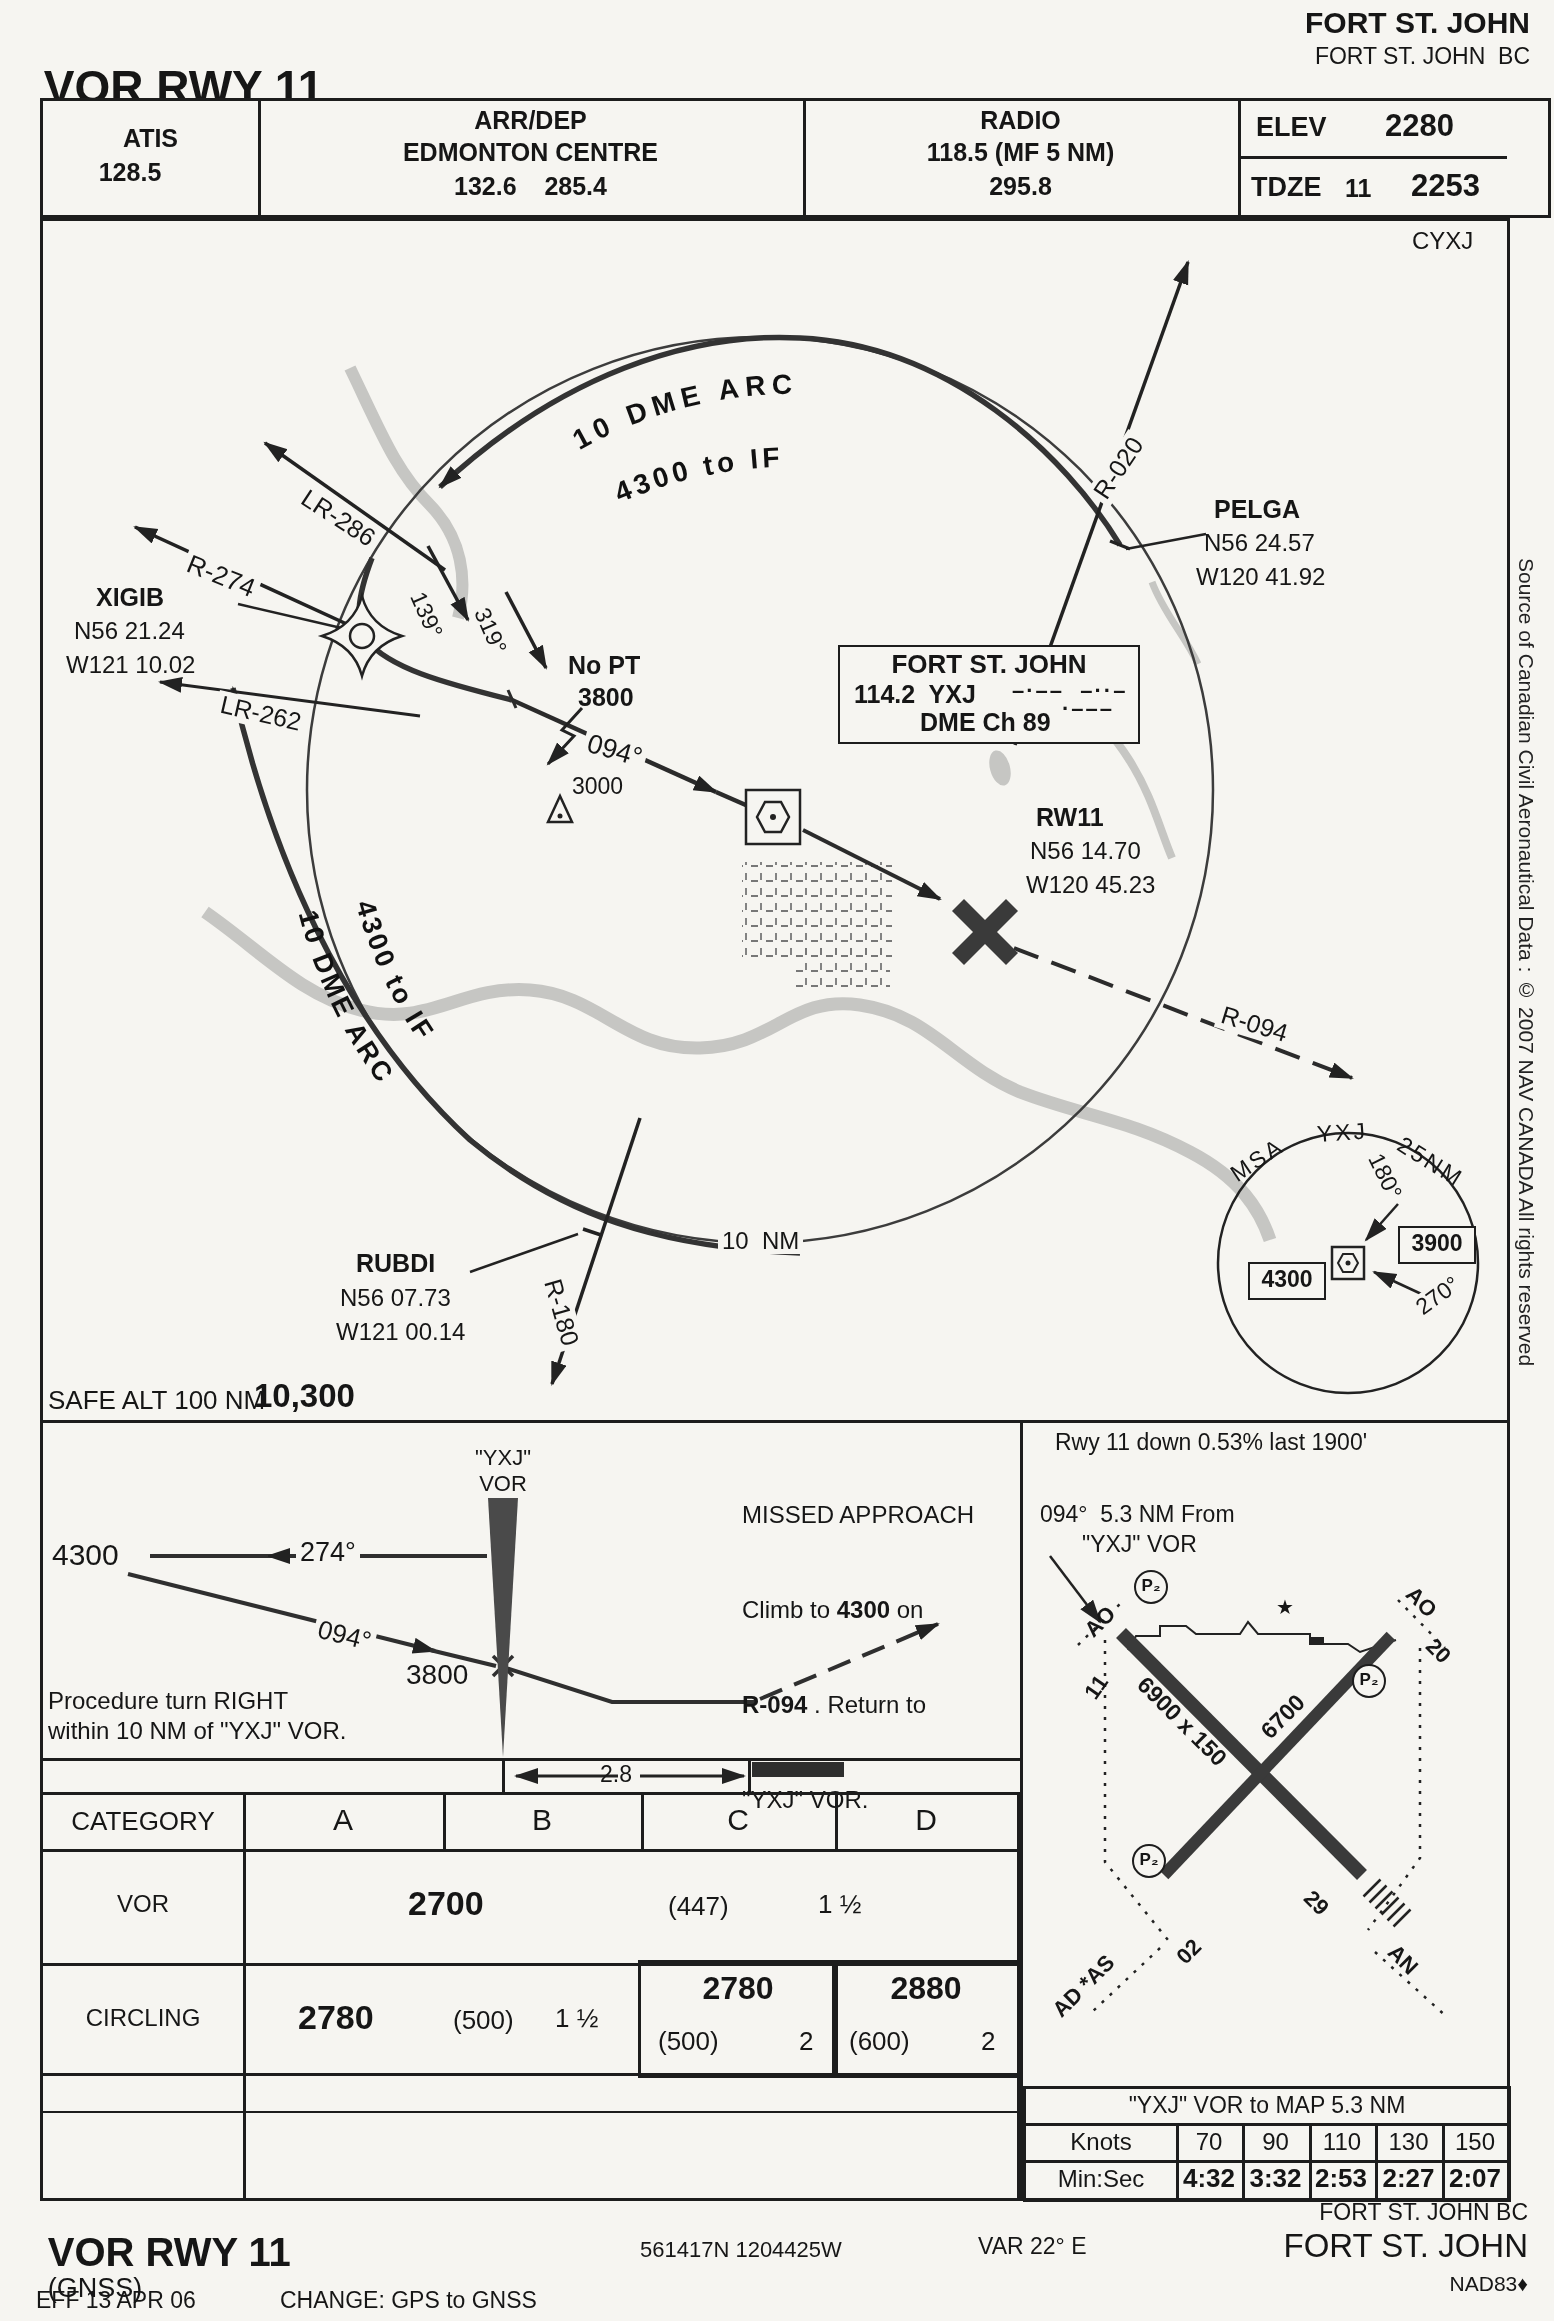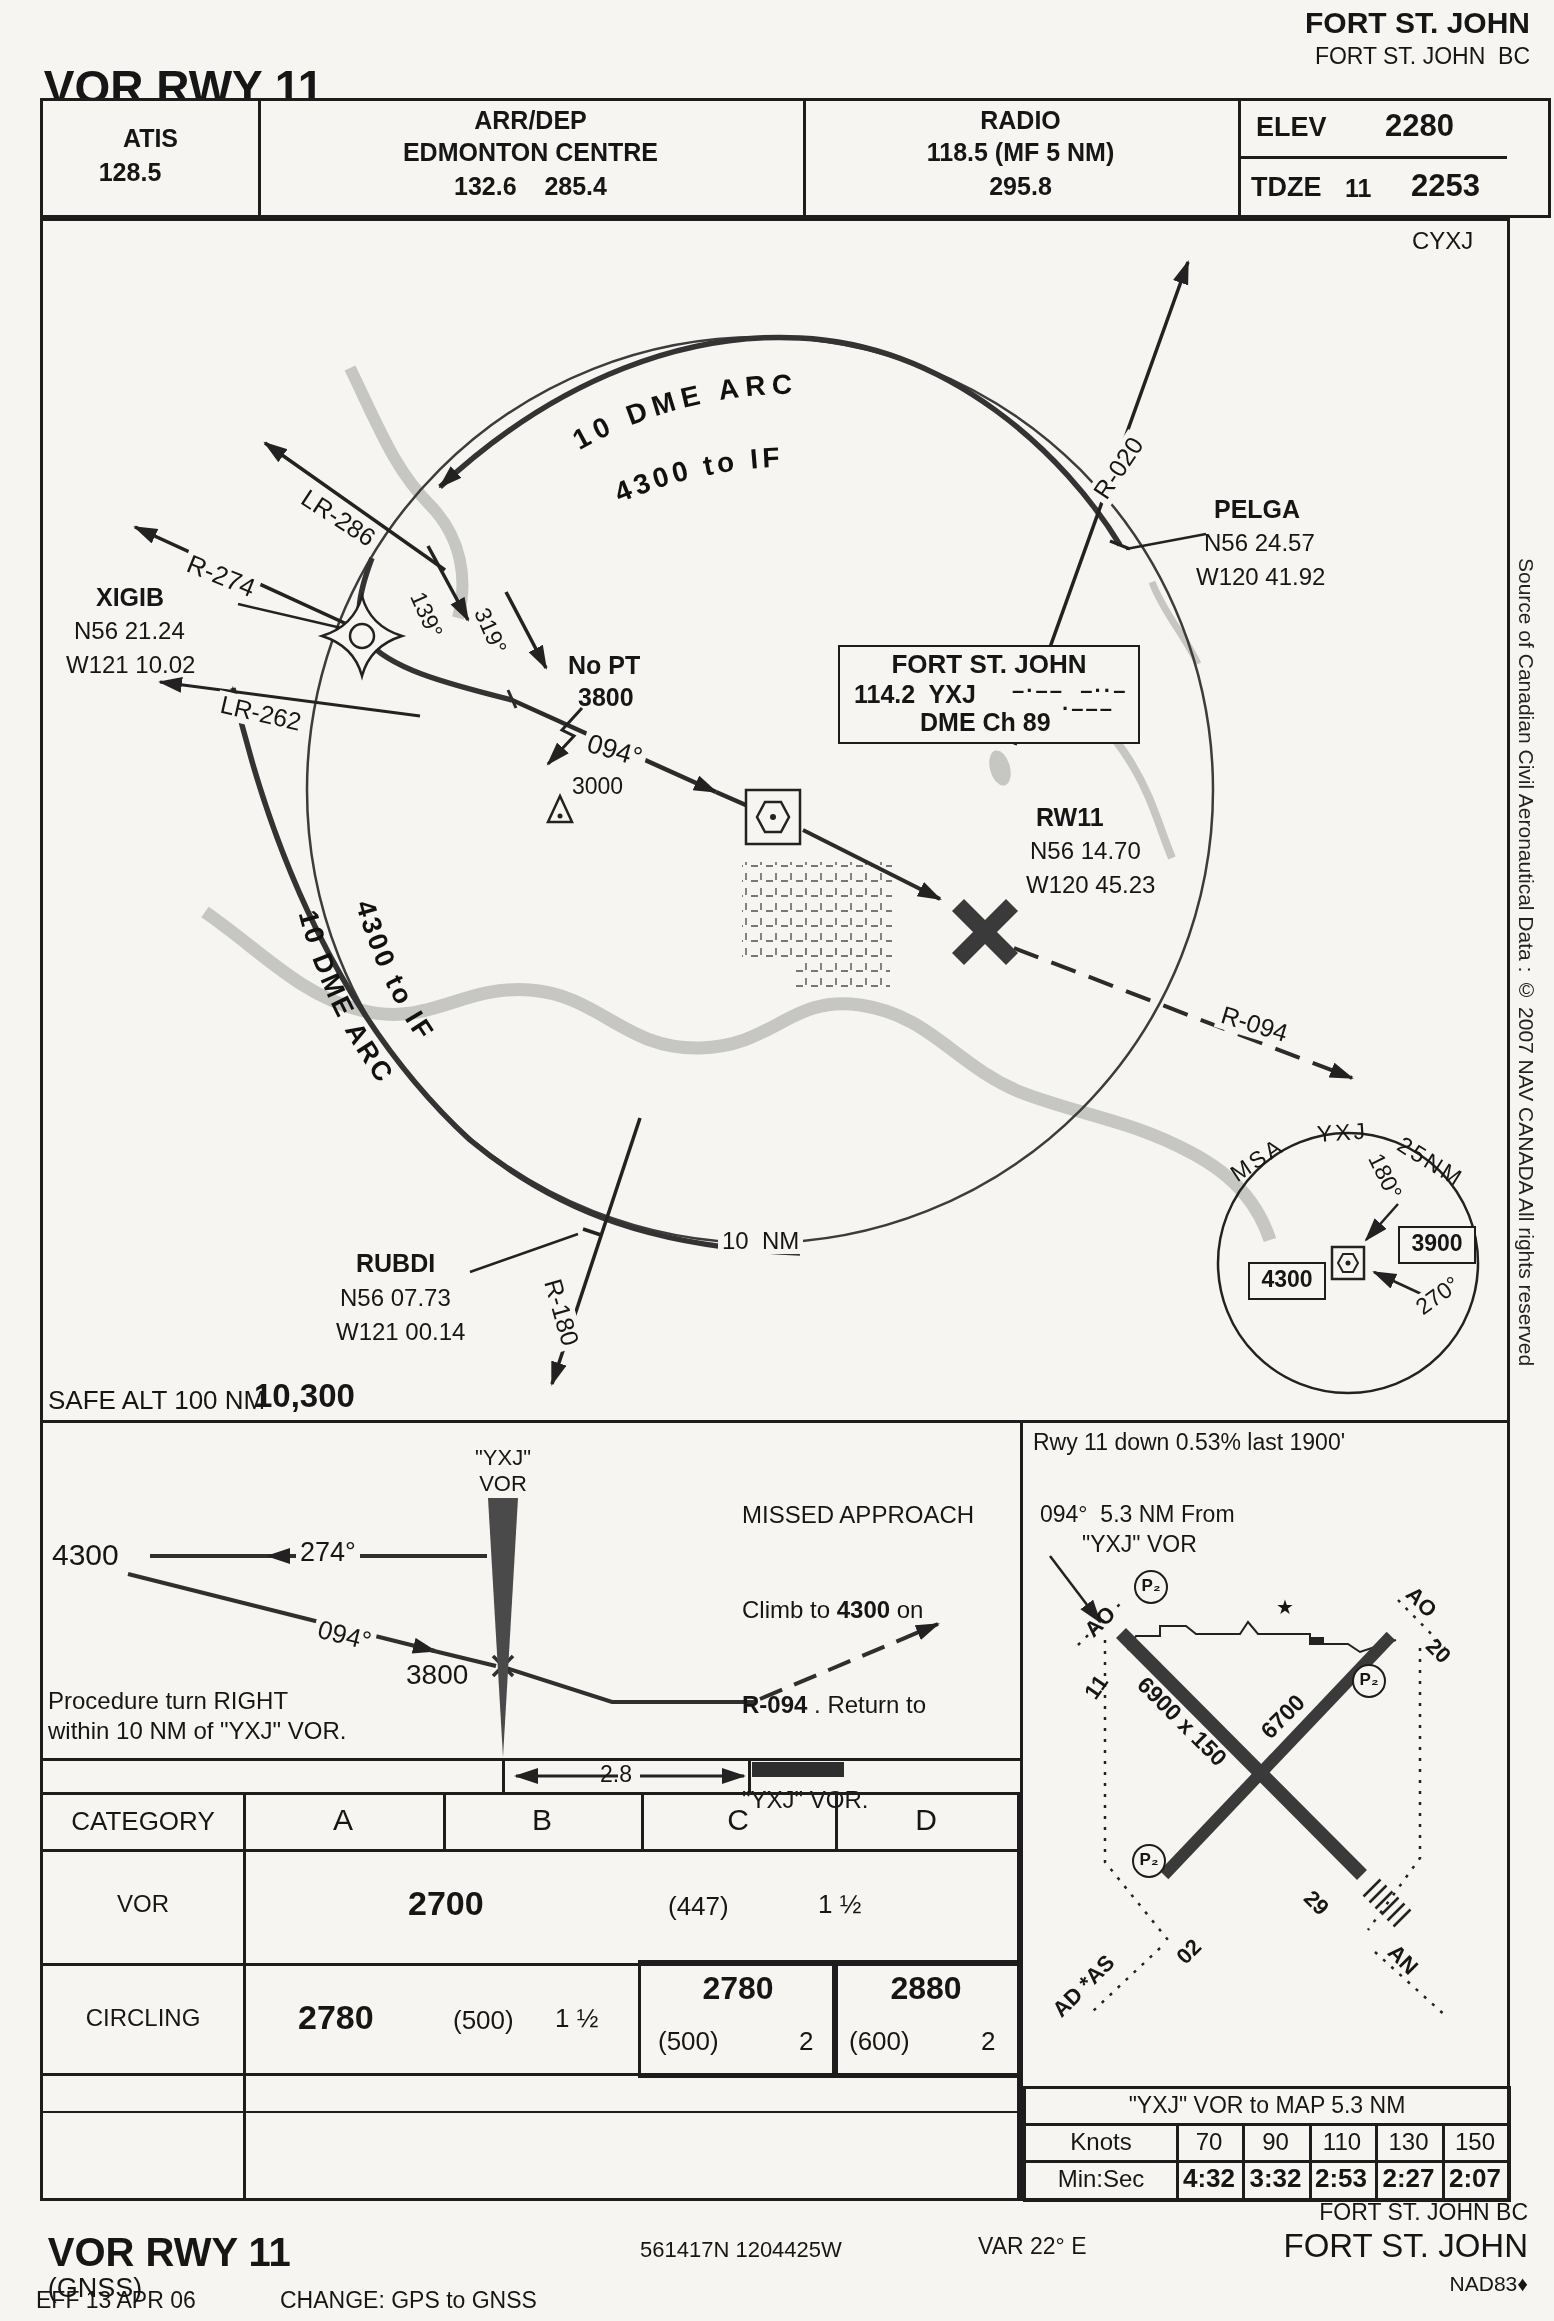--- a/index.html
+++ b/index.html
@@ -291,21 +291,21 @@
     <div class="boxT" style="left:595px;top:165px;width:194px;height:112px;background:transparent;"></div>
     <div class="lbl b ctr" style="left:598px;top:176px;width:194px;font-size:32px;">2780</div>
     <div class="lbl" style="left:615px;top:232px;font-size:26px;">(500)</div>
     <div class="lbl" style="left:756px;top:232px;font-size:26px;">2</div>
     <div class="boxT" style="left:789px;top:165px;width:182px;height:112px;background:transparent;"></div>
     <div class="lbl b ctr" style="left:792px;top:176px;width:182px;font-size:32px;">2880</div>
     <div class="lbl" style="left:806px;top:232px;font-size:26px;">(600)</div>
     <div class="lbl" style="left:938px;top:232px;font-size:26px;">2</div>
   </div>
 
-  <div class="lbl" style="left:1033px;top:1430px;font-size:23px;">Rwy 11 down 0.53% last 1900'</div>
+  <div class="lbl" style="left:1055px;top:1430px;font-size:23px;">Rwy 11 down 0.53% last 1900'</div>
   <div class="lbl" style="left:1040px;top:1502px;font-size:23px;">094°  5.3 NM From</div>
   <div class="lbl" style="left:1082px;top:1532px;font-size:23px;">"YXJ" VOR</div>
   <div class="lbl b" style="left:1080px;top:1625px;font-size:22px;transform:rotate(-45deg);">AO</div>
   <div class="circ" style="left:1134px;top:1570px;width:30px;height:30px;font-size:17px;font-weight:bold;line-height:28px;"><span>P₂</span></div>
   <div class="lbl" style="left:1276px;top:1596px;font-size:20px;">★</div>
   <div class="lbl b" style="left:1418px;top:1582px;font-size:22px;transform:rotate(45deg);">AO</div>
   <div class="lbl b" style="left:1438px;top:1634px;font-size:22px;transform:rotate(45deg);">20</div>
   <div class="circ" style="left:1352px;top:1664px;width:30px;height:30px;font-size:17px;font-weight:bold;line-height:28px;"><span>P₂</span></div>
   <div class="lbl b" style="left:1080px;top:1690px;font-size:22px;transform:rotate(-55deg);">11</div>
   <div class="lbl b" style="left:1150px;top:1672px;font-size:23px;transform:rotate(45deg);">6900 x 150</div>

